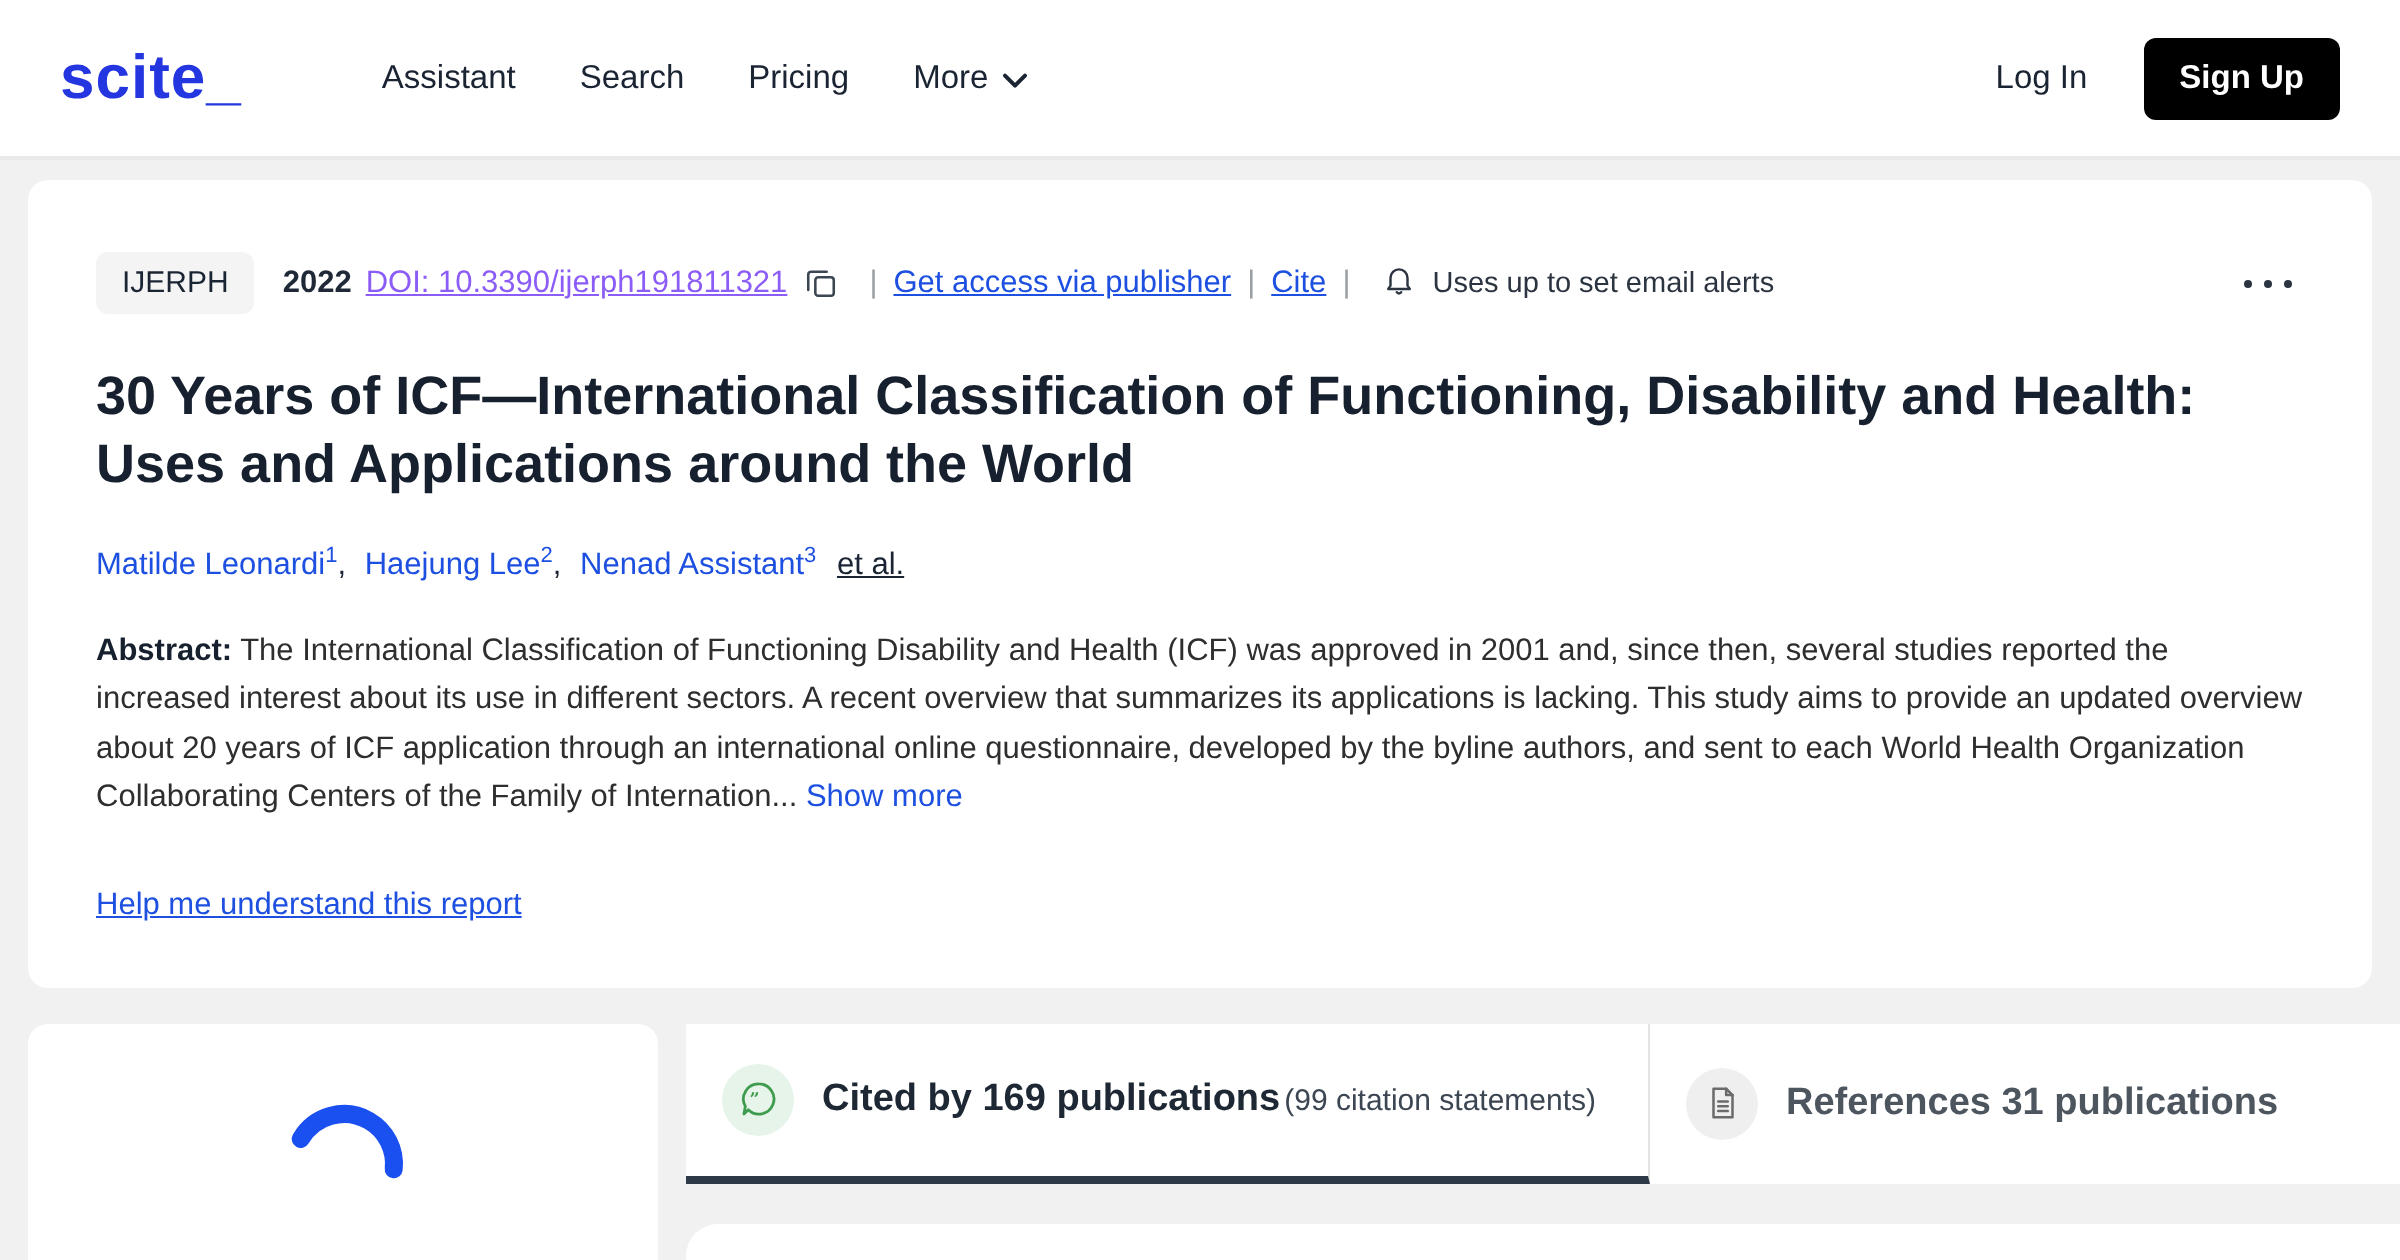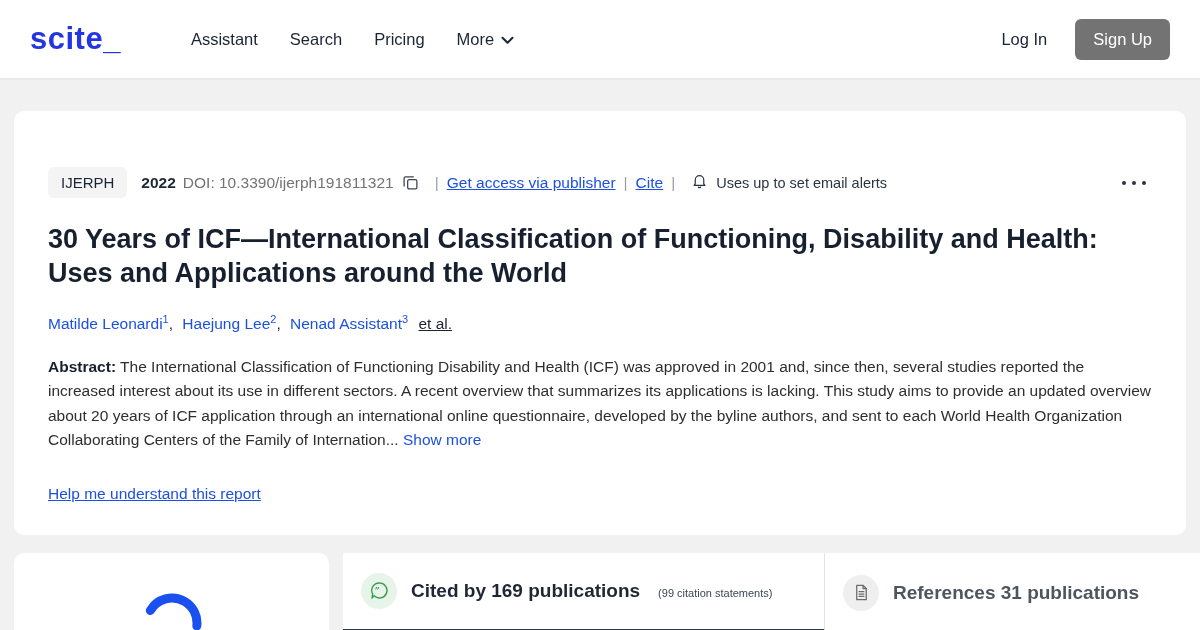--- a/index.html
+++ b/index.html
@@ -20,36 +20,36 @@
   }
   .nav { display: flex; align-items: center; margin-left: 70px; gap: 32px; }
   .nav-item {
     font-size: 16.5px; color: #1a2433; cursor: pointer;
     display: flex; align-items: center; gap: 7px;
   }
   .chevron { display: inline-flex; margin-top: 2px; }
   .header-right { margin-left: auto; display: flex; align-items: center; gap: 28px; }
   .login { font-size: 16.5px; color: #1a2433; cursor: pointer; }
   .signup-btn {
-    background: #737373; color: #ffffff; font-size: 16.5px; font-weight: normal;
+    background: #000000; color: #ffffff; font-size: 16.5px; font-weight: bold;
     border: none; border-radius: 6px; padding: 11px 18px; cursor: pointer;
     font-family: inherit;
   }
   
   .paper-card {
-    background: #ffffff; margin: 31px 14px 0; border-radius: 10px;
-    padding: 56px 34px 32px;
+    background: #ffffff; margin: 10px 14px 0; border-radius: 10px;
+    padding: 36px 34px 32px;
   }
   .meta-row { display: flex; align-items: center; font-size: 15.5px; color: #1f2937; }
   .journal-badge {
     background: #f4f4f5; border-radius: 6px; padding: 7px 13px;
     font-size: 15px; color: #1a2433; margin-right: 14px;
   }
   .year { font-weight: bold; margin-right: 7px; }
-  .doi { color: #737373; }
+  .doi { color: #8b5cf6; text-decoration: underline; }
   .icon-btn { display: inline-flex; align-items: center; margin: 0 8px; cursor: pointer; }
   .sep { color: #9aa0a6; margin: 0 8px; }
   .meta-link { color: #1d50e0; text-decoration: underline; cursor: pointer; }
   .alerts { display: inline-flex; align-items: center; gap: 8px; margin-left: 8px; font-size: 14.5px; color: #2b3440; cursor: pointer; }
   .overflow { margin-left: auto; display: flex; gap: 6px; cursor: pointer; padding: 6px; }
   .overflow .dot { width: 4px; height: 4px; border-radius: 50%; background: #2b3440; }
   .title {
     margin-top: 24px; font-size: 27px; font-weight: bold; color: #17202e;
     line-height: 1.27; max-width: 1080px;
   }
@@ -82,21 +82,21 @@
   }
   .tab-citedby { width: 482px; border-bottom: 4px solid #2e3947; border-right: 1px solid #e3e3e5; }
   .tab-references { flex: 1; }
   .tab-icon-circle {
     width: 36px; height: 36px; border-radius: 50%;
     display: flex; align-items: center; justify-content: center; flex-shrink: 0;
   }
   .green-circle { background: #e7f4ea; }
   .gray-circle { background: #efefef; }
   .tab-label { font-size: 19px; font-weight: bold; color: #1e2835; }
-  .tab-sub { font-size: 11px; font-weight: normal; color: #3c4652; margin-left: 18px; }
+  .tab-sub { font-size: 15px; font-weight: normal; color: #3c4652; margin-left: 2px; }
   .tab-references .tab-label { color: #4d565f; }
   .bottom-card {
     margin-top: 20px; background: #ffffff; border-radius: 16px 0 0 0;
     flex: 1; min-height: 40px;
   }
 </style>
 </head>
 <body>
 
 <div class="header">

